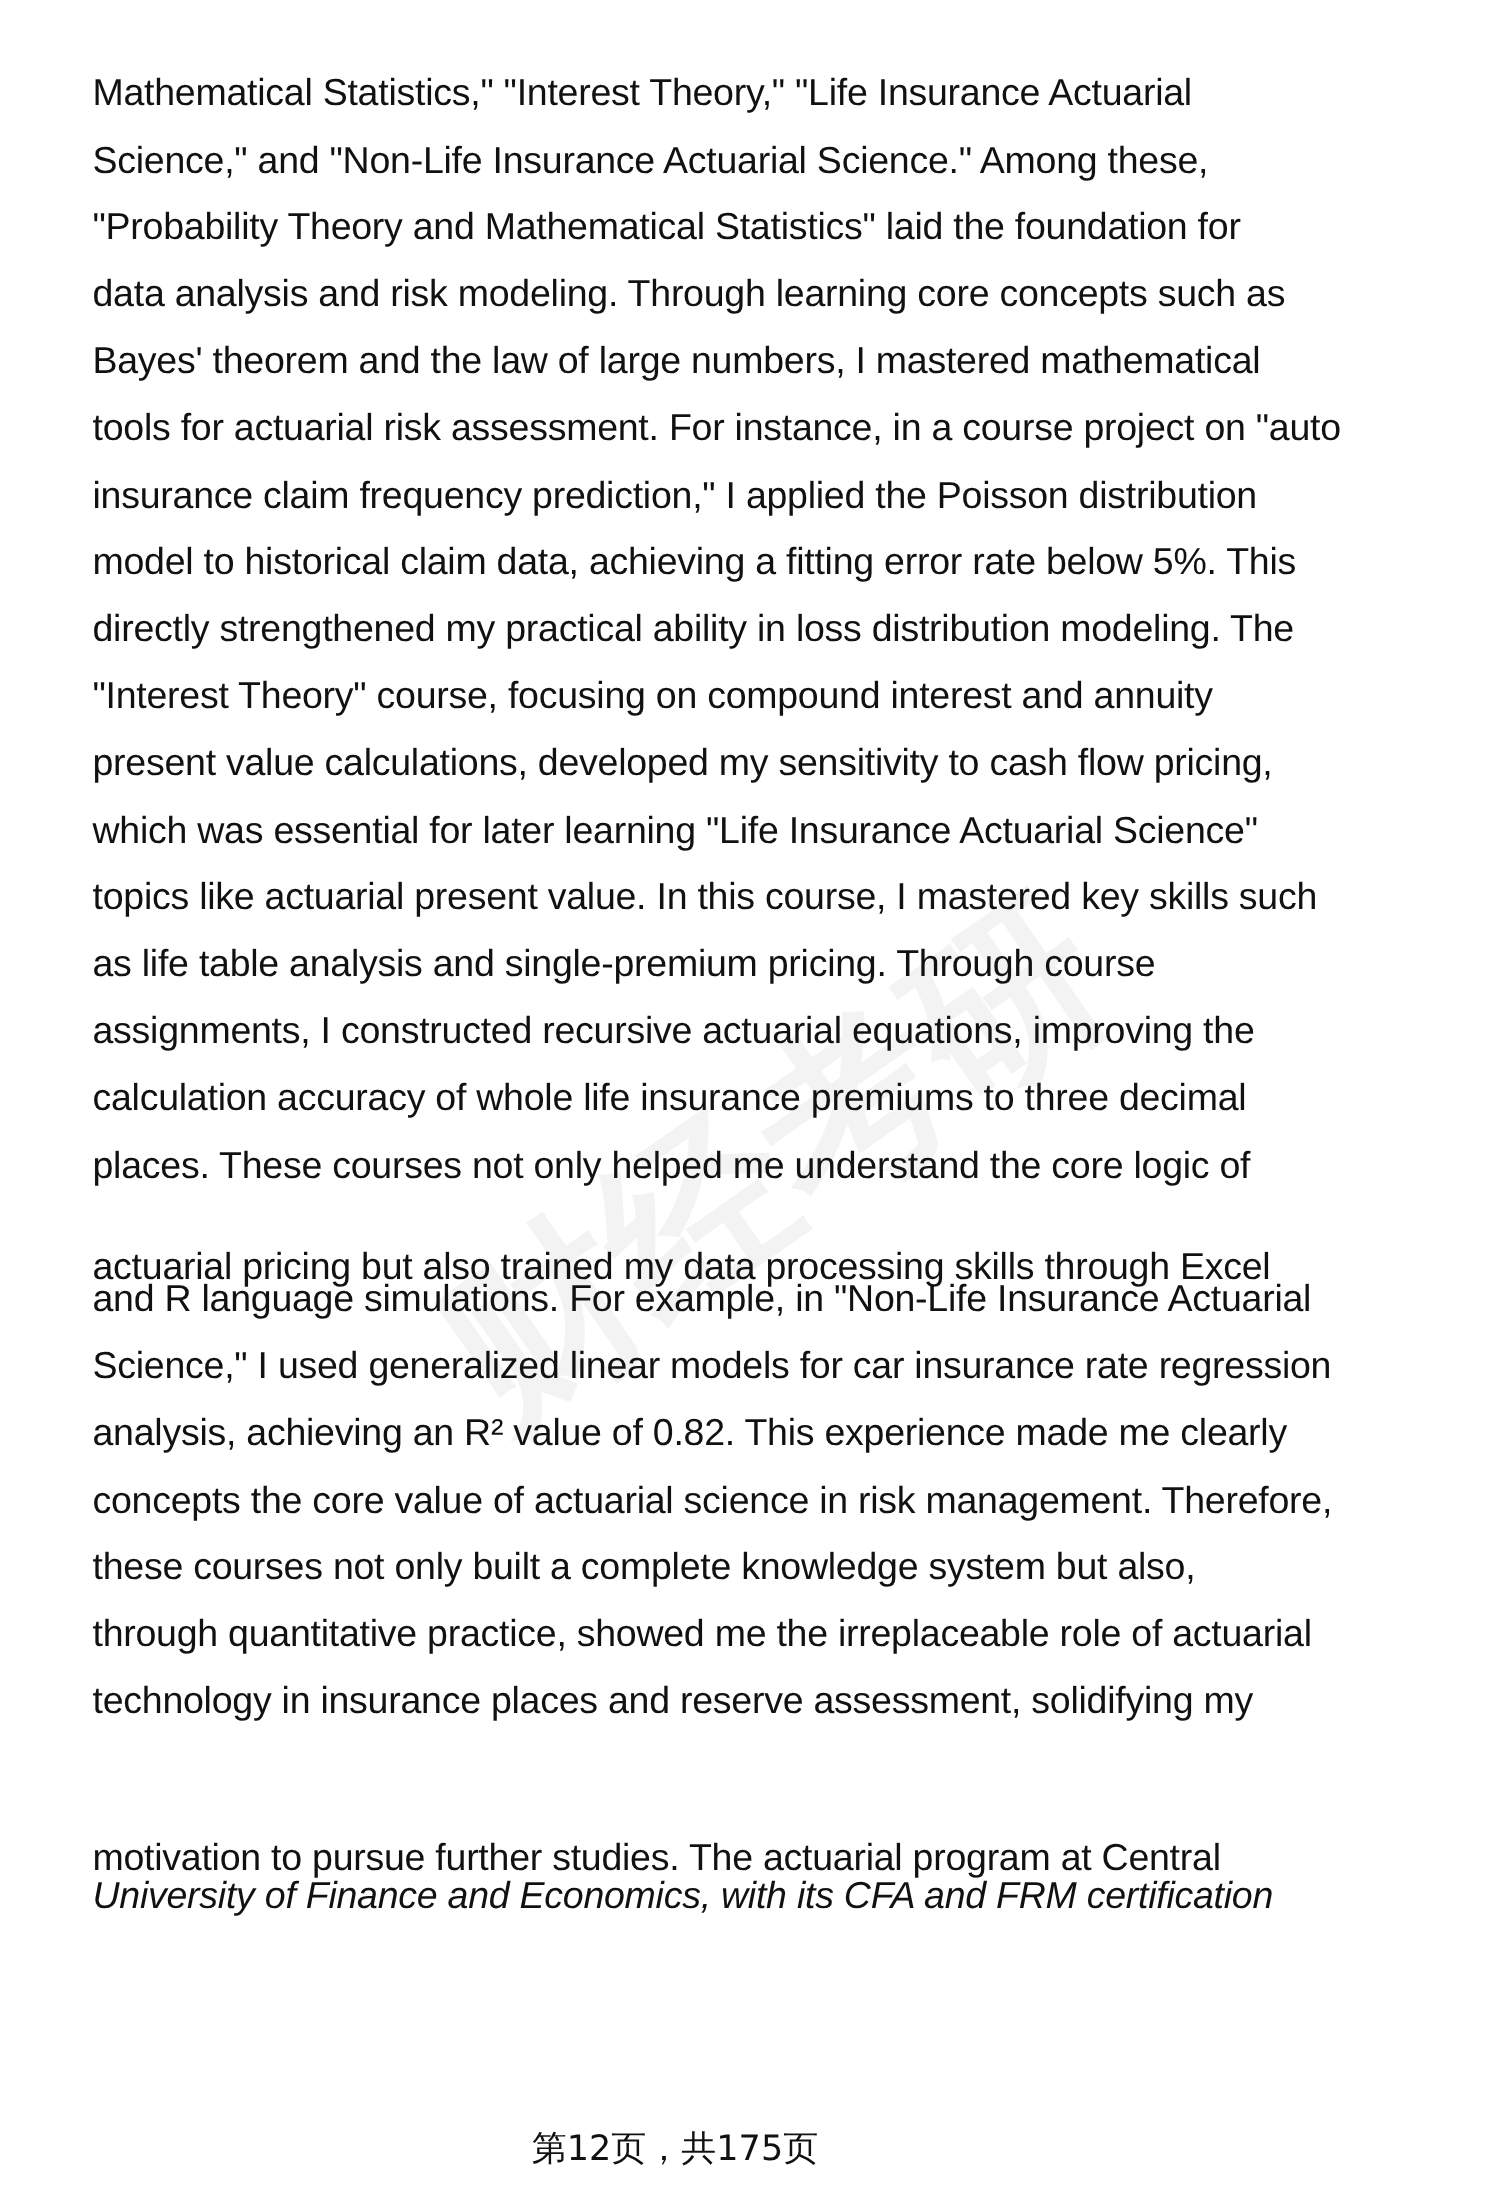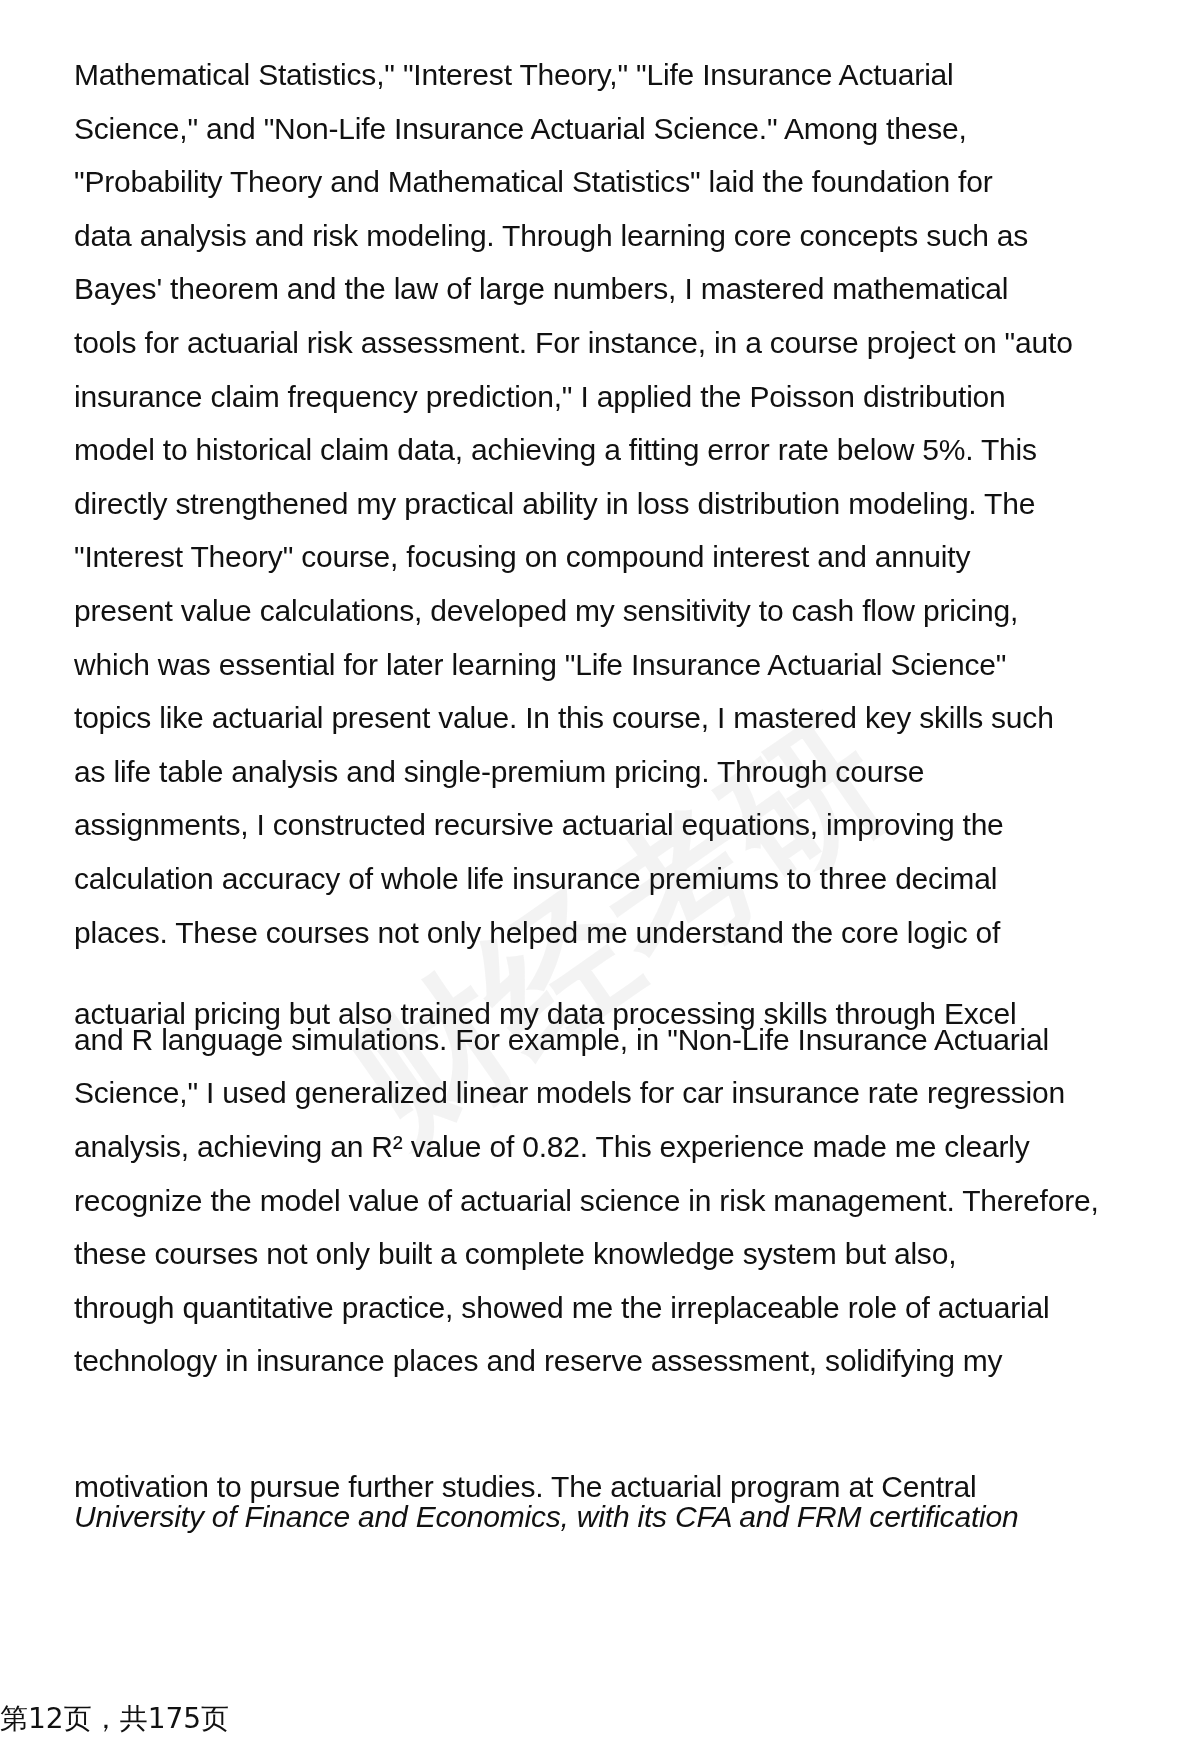--- a/index.html
+++ b/index.html
@@ -10,21 +10,21 @@
     color: #ececec; font-family: "DejaVu Sans", sans-serif; font-size: 150px; font-weight: bold;
     transform: rotate(-35deg); transform-origin: center; white-space: nowrap;
     line-height: 620px; text-align: center; pointer-events: none; opacity: 0.6;
   }
   .line {
     position: absolute; left: 74px; font-family: "Liberation Sans", sans-serif;
     font-size: 30px; color: #111; white-space: nowrap; letter-spacing: -0.2px;
     transform-origin: left center;
   }
   .footer {
-    position: absolute; top: 1700px; left: 0; width: 1080px; 
+    position: absolute; top: 1700px; left: 0; width: 1080px; text-align: center;
     font-family: "DejaVu Sans", sans-serif; font-size: 28px; color: #111;
   }
 </style>
 </head>
 <body>
 
 <div class="page">
   <div class="watermark">财经考研</div>
   <div id="lines">
       <div class="line" style="top: 58px;">Mathematical Statistics," "Interest Theory," "Life Insurance Actuarial</div>
@@ -41,21 +41,21 @@
       <div class="line" style="top: 647.6px;">which was essential for later learning "Life Insurance Actuarial Science"</div>
       <div class="line" style="top: 701.2px;">topics like actuarial present value. In this course, I mastered key skills such</div>
       <div class="line" style="top: 754.8px;">as life table analysis and single-premium pricing. Through course</div>
       <div class="line" style="top: 808.4px;">assignments, I constructed recursive actuarial equations, improving the</div>
       <div class="line" style="top: 862px; text-align: center;">calculation accuracy of whole life insurance premiums to three decimal</div>
       <div class="line" style="top: 915.6px;">places. These courses not only helped me understand the core logic of</div>
       <div class="line" style="top: 969.2px; margin-top: 28px;">actuarial pricing but also trained my data processing skills through Excel</div>
       <div class="line" style="top: 1022.8px;">and R language simulations. For example, in "Non-Life Insurance Actuarial</div>
       <div class="line" style="top: 1076.4px;">Science," I used generalized linear models for car insurance rate regression</div>
       <div class="line" style="top: 1130px;">analysis, achieving an R² value of 0.82. This experience made me clearly</div>
-      <div class="line" style="top: 1183.6px;">recognize the model value of actuarial science in risk management. Therefore,</div>
+      <div class="line" style="top: 1183.6px;">concepts the core value of actuarial science in risk management. Therefore,</div>
       <div class="line" style="top: 1237.2px;">these courses not only built a complete knowledge system but also,</div>
       <div class="line" style="top: 1290.8px;">through quantitative practice, showed me the irreplaceable role of actuarial</div>
       <div class="line" style="top: 1344.4px;">technology in insurance places and reserve assessment, solidifying my</div>
       <div class="line" style="top: 1470px;">motivation to pursue further studies. The actuarial program at Central</div>
       <div class="line" style="top: 1500px; font-style: italic;">University of Finance and Economics, with its CFA and FRM certification</div>
     </div>
   <div class="footer">第12页，共175页</div>
 </div>
 
 </body></html>

